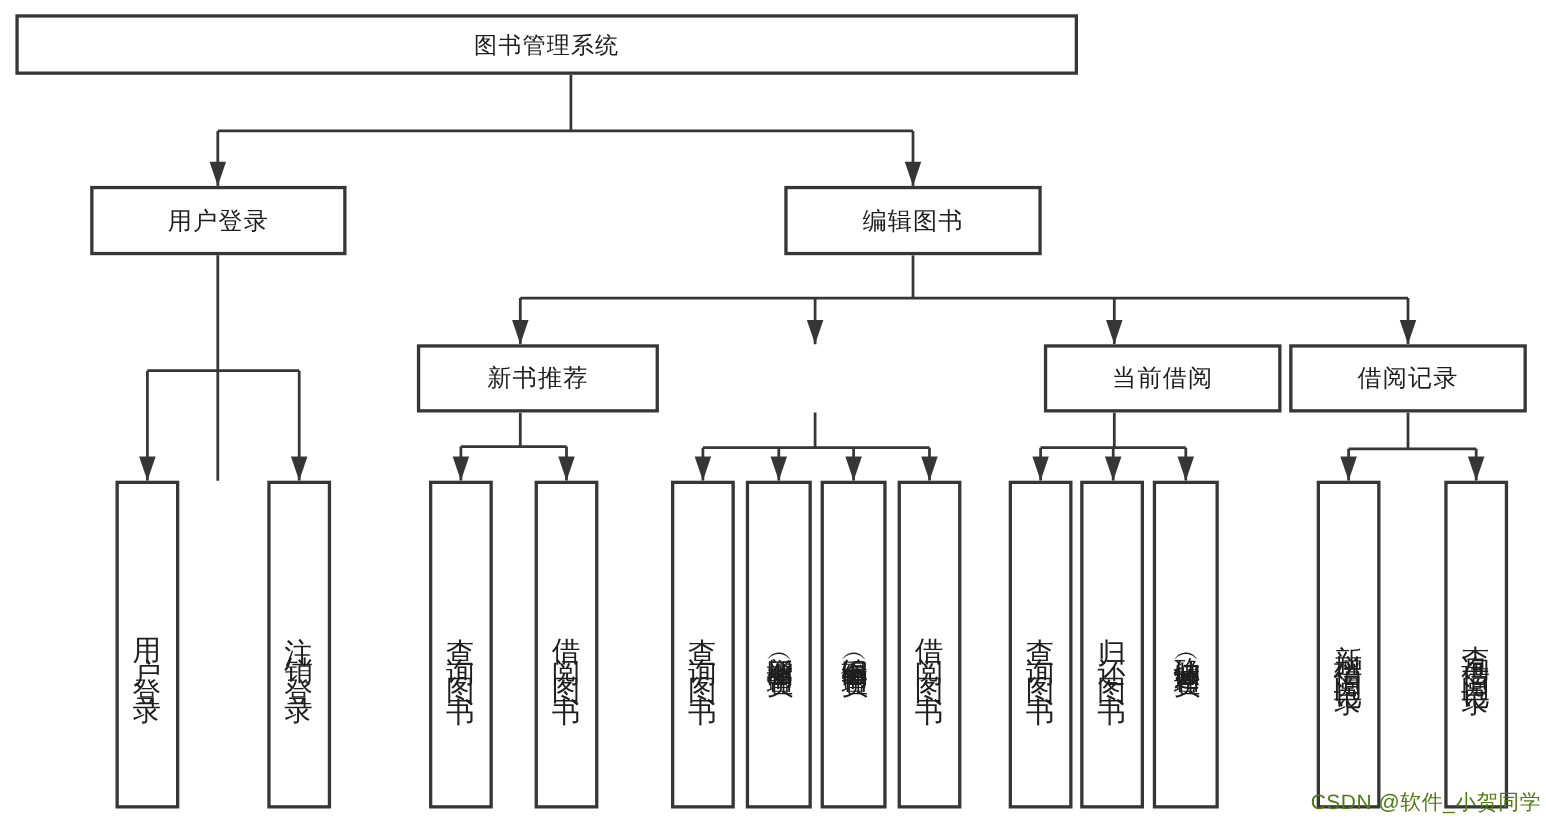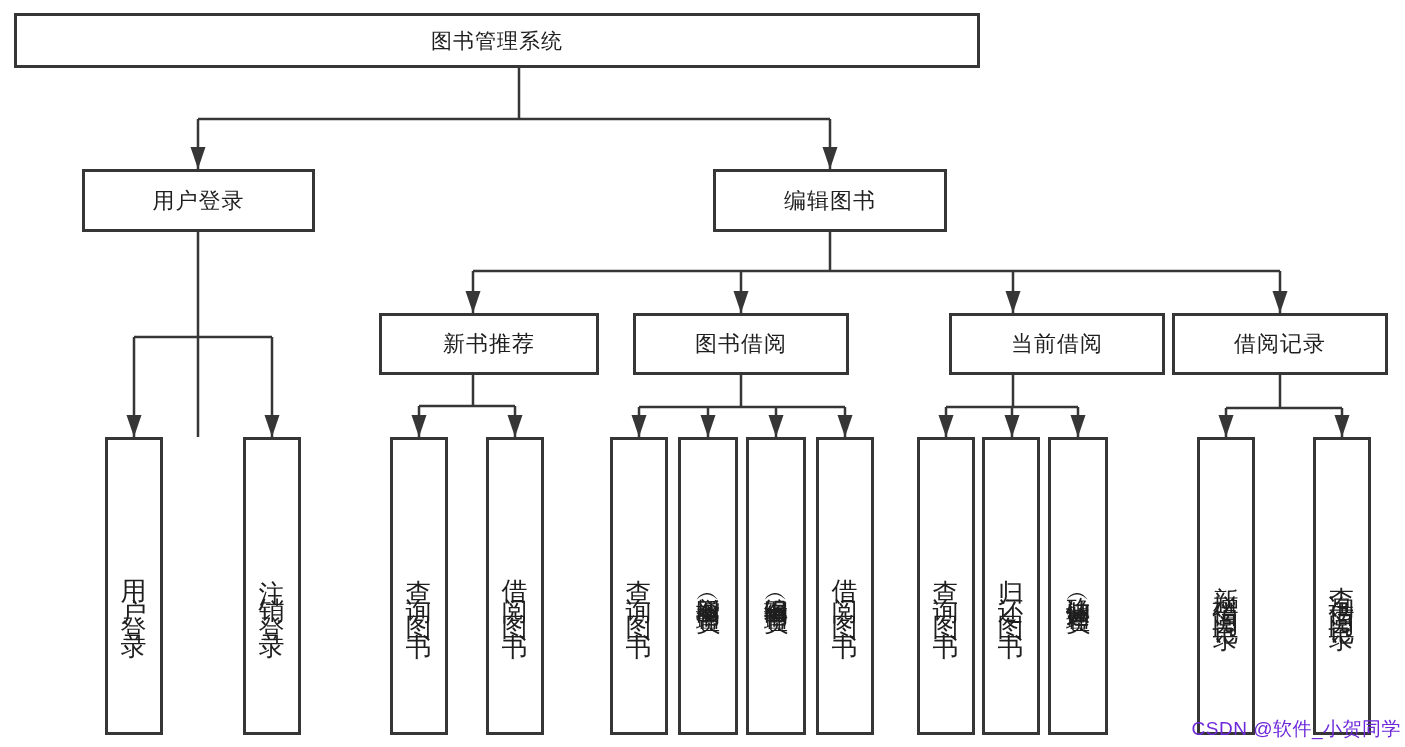--- a/index.html
+++ b/index.html
@@ -36,21 +36,21 @@
     color: #1e1e1e;
   }
   .leaf.s4 .vtext { letter-spacing: 18px; transform: translateY(9px); }
   .leaf.s6 .vtext { letter-spacing: 8px;  transform: translateY(4px); }
   .leaf.s9 .vtext { letter-spacing: 2px;  font-size: 24px; transform: translateY(1px); }
   .watermark {
     position: absolute;
     right: 4px;
     bottom: 5px;
     font-size: 19px;
-    color: #6d28d9;
+    color: #4d7c0f;
     letter-spacing: 0.5px;
     white-space: nowrap;
   }
 </style>
 </head>
 <body>
 
 <div class="canvas">
 
   <svg class="connectors" viewBox="0 0 1405 747">
@@ -88,23 +88,20 @@
 
   <div class="box hbox" style="left:82px;top:169px;width:233px;height:63px;">
     <span>用户登录</span>
   </div>
   <div class="box hbox" style="left:713px;top:169px;width:234px;height:63px;">
     <span>编辑图书</span>
   </div>
 
   <div class="box hbox" style="left:363px;top:313px;width:220px;height:62px;margin-left:16px;">
     <span>新书推荐</span>
-  </div>
-  <div class="box hbox" style="left:633px;top:313px;width:216px;height:62px;">
-    <span>图书借阅</span>
   </div>
   <div class="box hbox" style="left:905px;top:313px;width:216px;height:62px;margin-left:44px;">
     <span>当前借阅</span>
   </div>
   <div class="box hbox" style="left:1172px;top:313px;width:216px;height:62px;">
     <span>借阅记录</span>
   </div>
 
   <div class="box leaf s4" style="left:105px;top:437px;width:58px;height:298px;">
     <span class="vtext">用户登录</span>

